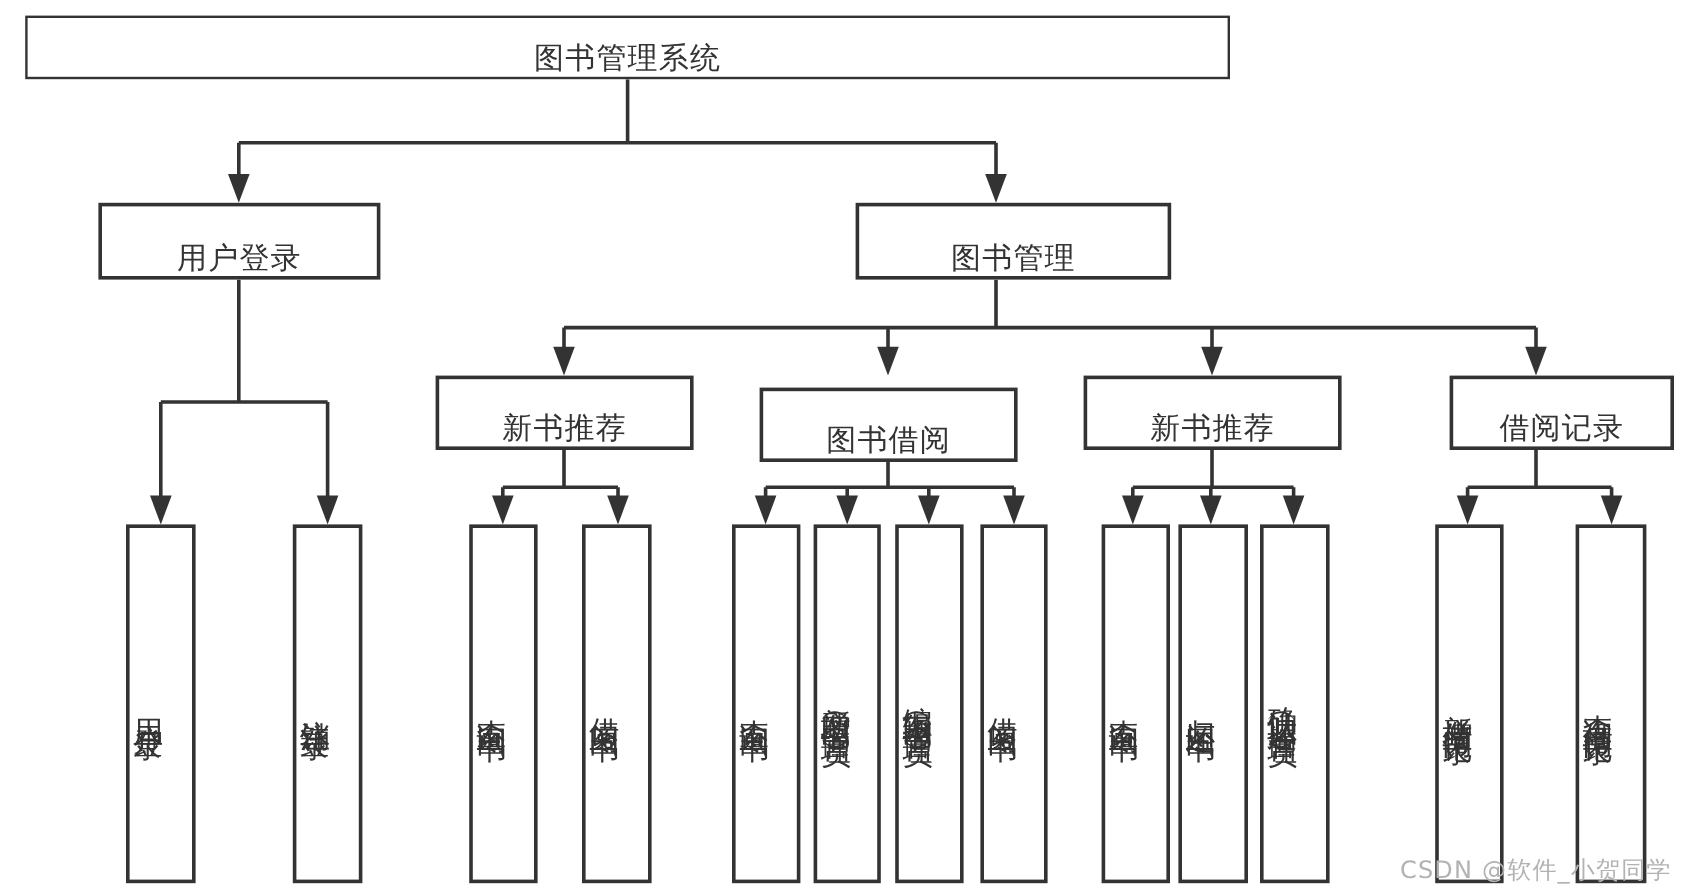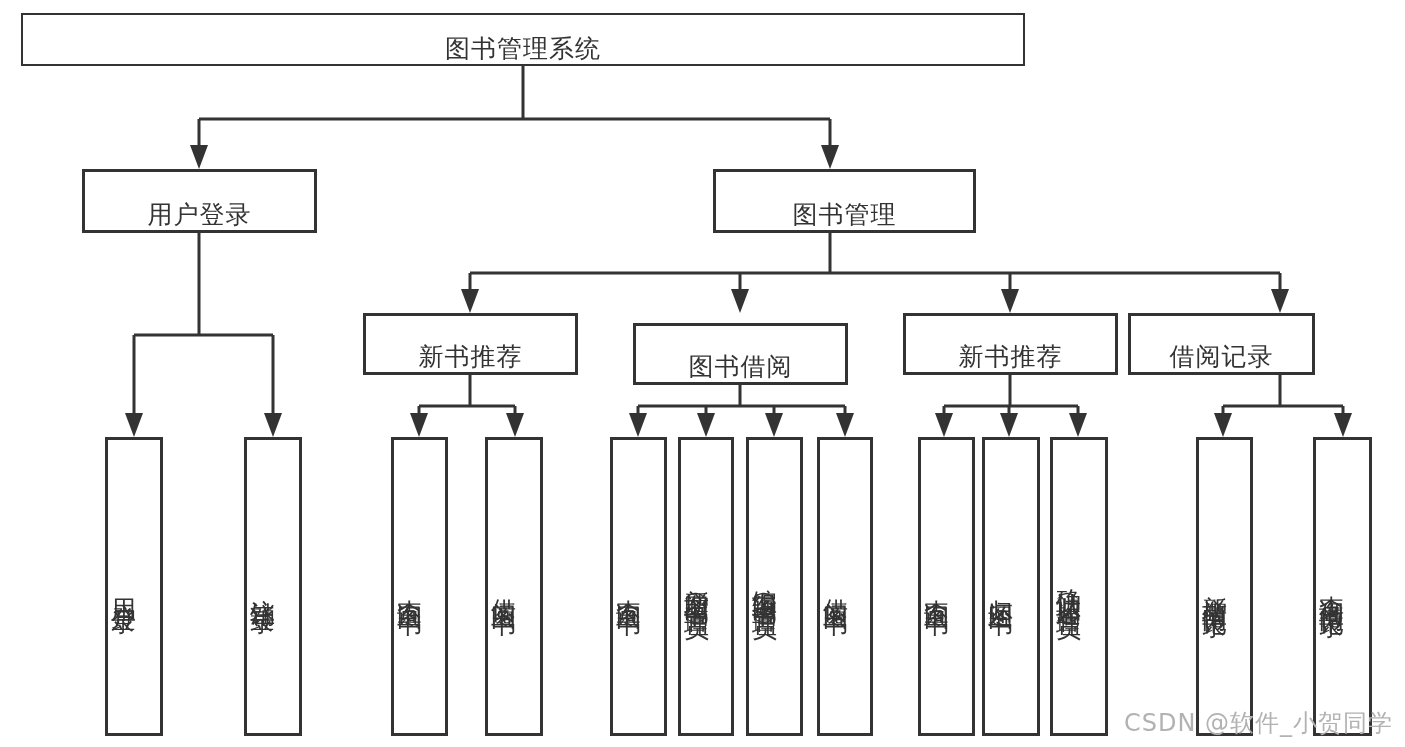--- a/index.html
+++ b/index.html
@@ -20,21 +20,21 @@
     font-size:25px;letter-spacing:1px;line-height:1.2;
   }
   .root{border-width:2px;}
   .vbox{
     writing-mode:vertical-rl;text-orientation:mixed;
     font-size:25px;letter-spacing:4px;
   }
   .watermark{
     position:absolute;right:12px;bottom:8px;z-index:5;
     color:var(--watermark,#b2b2b2);
-    font-size:24px;letter-spacing:1px;white-space:nowrap;
+    font-size:20px;letter-spacing:1px;white-space:nowrap;
   }
 </style>
 </head>
 <body>
 
 <div class="canvas">
 
   <svg class="wires" viewBox="0 0 1405 747" aria-hidden="true">
     <g>
       <path class="w" d="M523 66 V119 M199 119 H830 M199 119 V150 M830 119 V150"></path>
@@ -91,21 +91,21 @@
 
   <div class="box" style="left:363px;top:313px;width:215px;height:62px">
     <span>新书推荐</span>
   </div>
   <div class="box" style="left:633px;top:323px;width:215px;height:62px">
     <span>图书借阅</span>
   </div>
   <div class="box" style="left:903px;top:313px;width:215px;height:62px">
     <span>新书推荐</span>
   </div>
-  <div class="box" style="left:1128px;top:313px;width:187px;height:62px">
+  <div class="box" style="left:1208px;top:313px;width:187px;height:62px">
     <span>借阅记录</span>
   </div>
 
   <div class="box vbox" style="left:105px;top:437px;width:58px;height:299px">
     <span>用户登录</span>
   </div>
   <div class="box vbox" style="left:244px;top:437px;width:58px;height:299px">
     <span>注销登录</span>
   </div>
 

